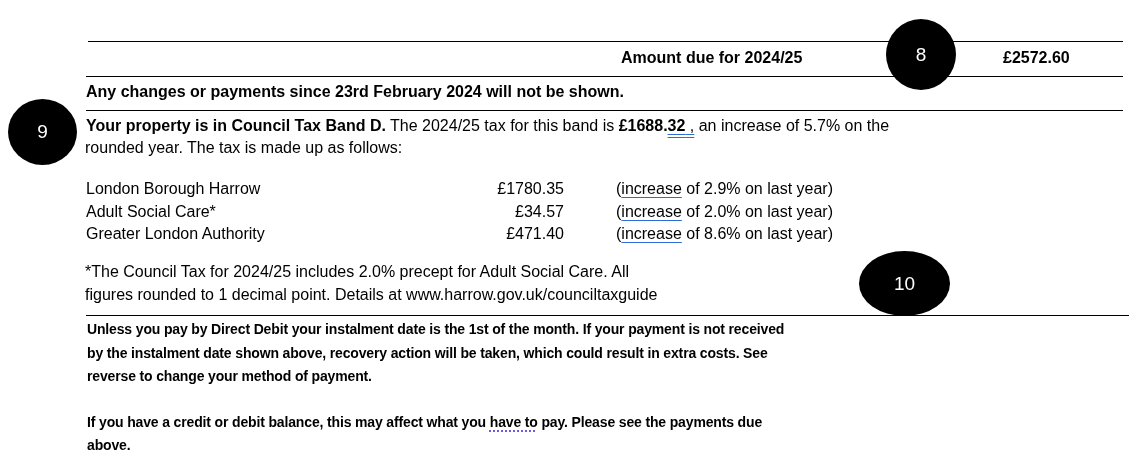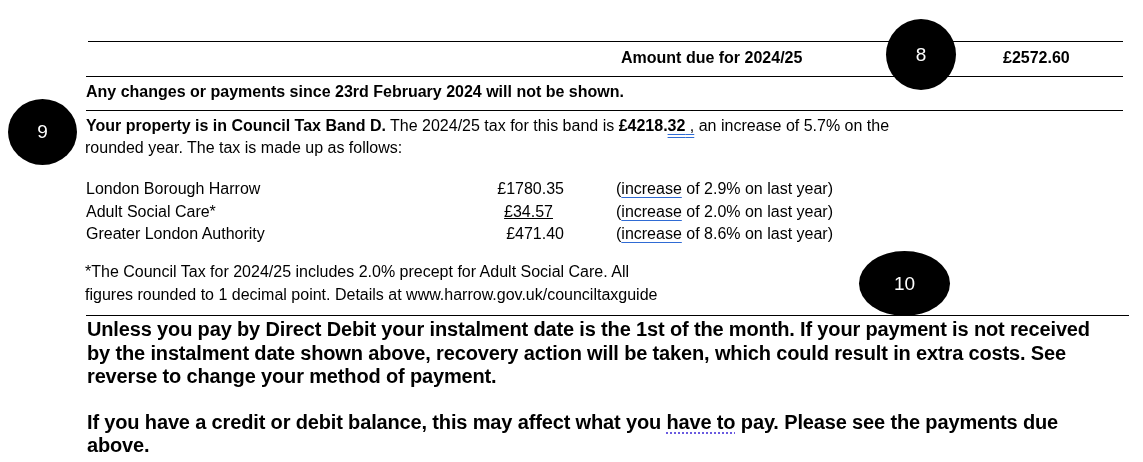--- a/index.html
+++ b/index.html
@@ -4,21 +4,21 @@
 <style>
   html, body { margin: 0; padding: 0; background: #ffffff; }
   body {
     width: 1143px; height: 462px; position: relative; overflow: hidden;
     font-family: "Liberation Sans", sans-serif; color: #000;
   }
   .abs { position: absolute; }
   .rule { position: absolute; height: 0; border-top: 1.3px solid #000; }
   .bold { font-weight: bold; }
   .txt18 { font-size: 16px; line-height: 22px; white-space: nowrap; }
-  .txt18-cond { font-size: 20px; line-height: 23.5px; white-space: nowrap; letter-spacing: -0.15px; }
+  .txt18-cond { font-size: 14px; line-height: 23.5px; white-space: nowrap; letter-spacing: -0.15px; }
   .badge {
     position: absolute; background: #000; color: #fff; border-radius: 50%;
     display: flex; align-items: center; justify-content: center;
     font-family: "Liberation Sans", sans-serif; font-size: 19px;
   }
   .spell { text-decoration: underline; text-decoration-color: #2f6bd4; text-underline-offset: 3px; }
   .spell-double { text-decoration: underline double; text-decoration-color: #2f6bd4; text-underline-offset: 3px; }
   .grammar { text-decoration: underline dotted; text-decoration-color: #6a5be0; text-underline-offset: 3px; text-decoration-thickness: 2px; }
   .num { text-align: right; }
 </style>
@@ -29,35 +29,35 @@
 <div class="rule" style="left:86px; top:76px; width:1037px;"></div>
 <div class="rule" style="left:86px; top:110px; width:1037px;"></div>
 <div class="rule" style="left:86px; top:315px; width:1043px;"></div>
 
 <div class="abs txt18 bold" style="left:621px; top:47px;">Amount due for 2024/25</div>
 <div class="abs txt18 bold" style="left:1003px; top:47px;">£2572.60</div>
 
 <div class="abs txt18 bold" style="left:86px; top:81px;">Any changes or payments since 23rd February 2024 will not be shown.</div>
 
 <div class="abs txt18" style="left:86px; top:115px;">
-  <span class="bold">Your property is in Council Tax Band D.</span><span> The 2024/25 tax for this band is </span><span class="bold">£4218.</span><span class="bold spell-double">32</span><span class="spell-double"> ,</span><span> an increase of 5.7% on the</span>
+  <span class="bold">Your property is in Council Tax Band D.</span><span> The 2024/25 tax for this band is </span><span class="bold">£1688.</span><span class="bold spell-double">32</span><span class="spell-double"> ,</span><span> an increase of 5.7% on the</span>
 </div>
 <div class="abs txt18" style="left:85px; top:137px;">rounded year. The tax is made up as follows:</div>
 
 <div>
   <div>
     <div class="abs txt18" style="left:86px; top:178px;">London Borough Harrow</div>
     <div class="abs txt18 num" style="left:420px; width:144px; top:178px;">£1780.35</div>
     <div class="abs txt18" style="left:616px; top:178px;">
       <span>(</span><span class="spell">increase</span><span> of 2.9% on last year)</span>
     </div>
   </div>
   <div>
     <div class="abs txt18" style="left:86px; top:201px;">Adult Social Care*</div>
-    <div class="abs txt18 num" style="left:409px; width:144px; top:201px;text-decoration:underline;">£34.57</div>
+    <div class="abs txt18 num" style="left:420px; width:144px; top:201px;">£34.57</div>
     <div class="abs txt18" style="left:616px; top:201px;">
       <span>(</span><span class="spell">increase</span><span> of 2.0% on last year)</span>
     </div>
   </div>
   <div>
     <div class="abs txt18" style="left:86px; top:223px;">Greater London Authority</div>
     <div class="abs txt18 num" style="left:420px; width:144px; top:223px;">£471.40</div>
     <div class="abs txt18" style="left:616px; top:223px;">
       <span>(</span><span class="spell">increase</span><span> of 8.6% on last year)</span>
     </div>

